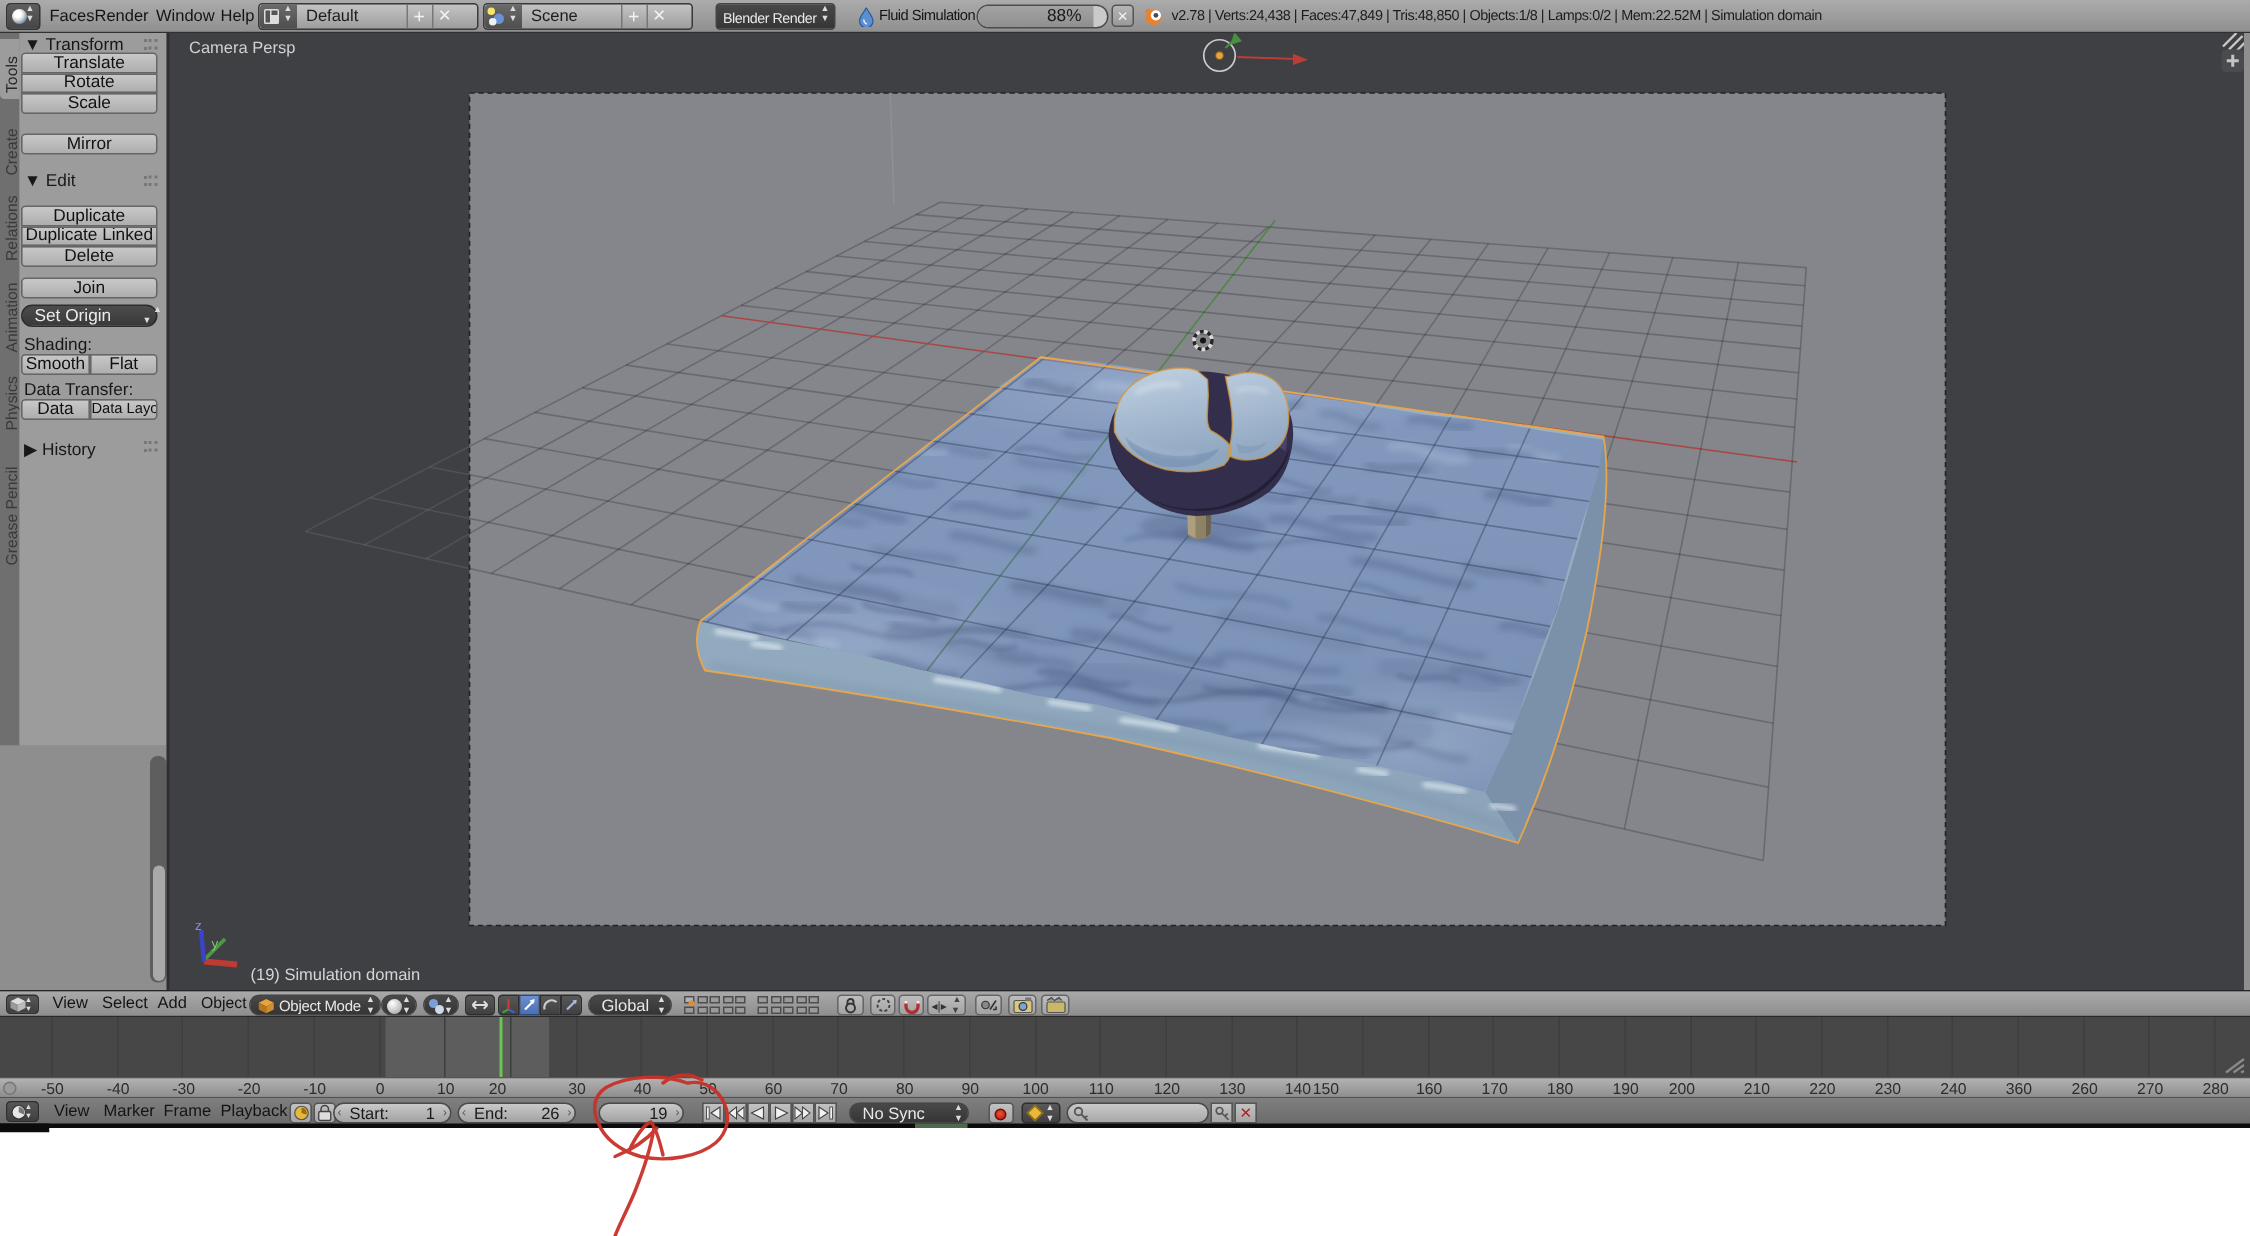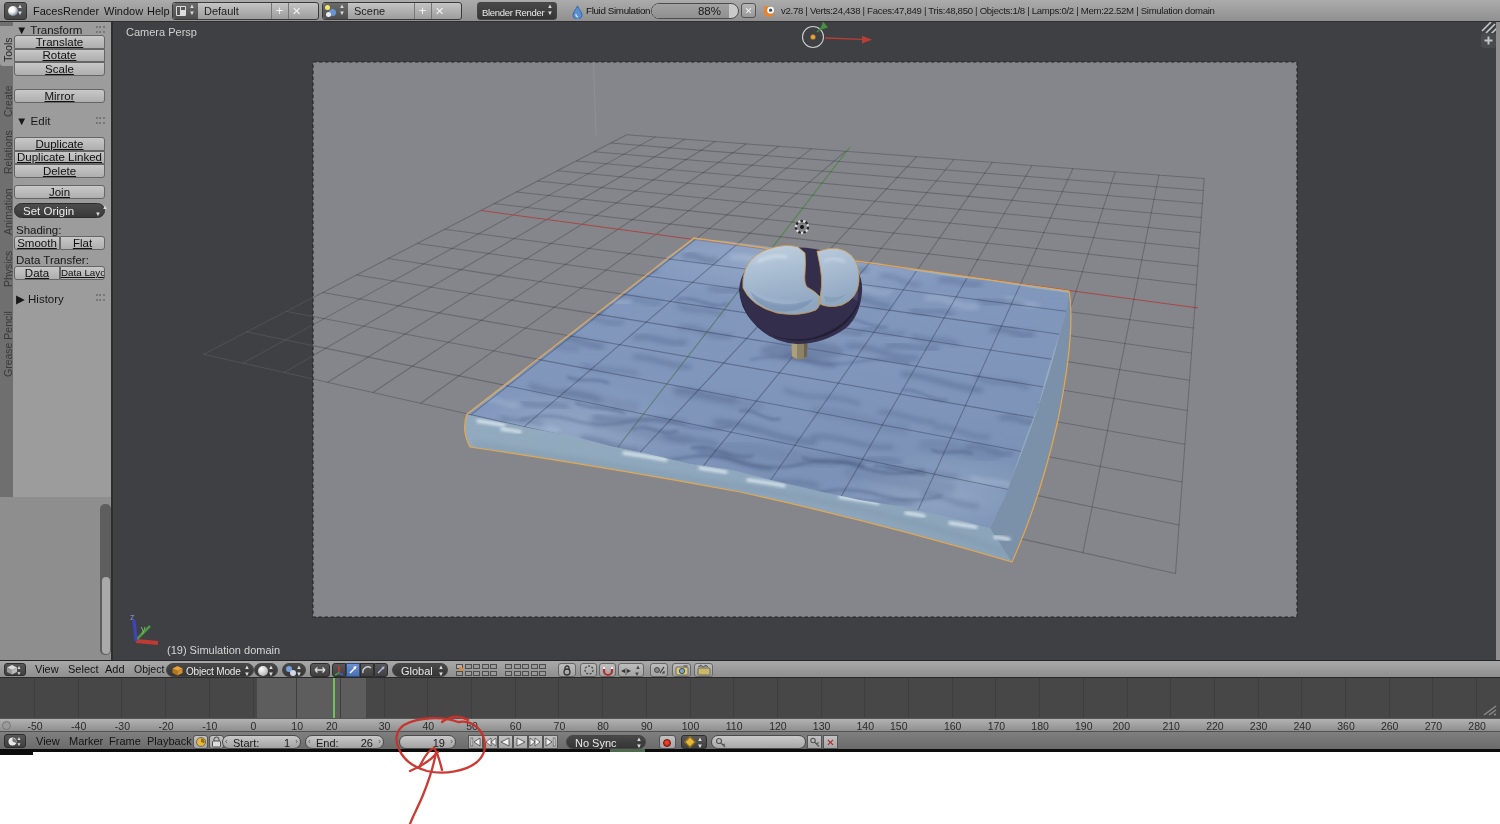--- a/index.html
+++ b/index.html
@@ -3,21 +3,21 @@
 <style>
 *{margin:0;padding:0;box-sizing:border-box;font-family:"Liberation Sans",sans-serif;}
 body{width:1500px;height:824px;background:#fff;position:relative;overflow:hidden;}
 .abs{position:absolute;}
 .hdr{background:linear-gradient(#ababab,#909090);border-bottom:1px solid #303030;}
 .menu{color:#141414;font-size:11px;line-height:22px;position:absolute;top:0;white-space:nowrap;}
 .dd{position:absolute;border-radius:3px;border:1px solid #454545;font-size:11.5px;}
 .darkdd{background:linear-gradient(#484848,#353535);color:#e8e8e8;}
 .litefield{background:linear-gradient(#c9c9c9,#a2a2a2);color:#1a1a1a;}
 .updown{position:absolute;right:2px;top:0;bottom:0;width:8px;color:#ddd;font-size:6px;line-height:7px;text-align:center;}
-.btn{position:absolute;background:linear-gradient(#c8c8c8,#aeaeae);border:1px solid #666;border-radius:3px;color:#111;font-size:10.8px;text-align:center;white-space:nowrap;overflow:hidden;text-decoration:underline;}
+.btn{position:absolute;background:linear-gradient(#c8c8c8,#aeaeae);border:1px solid #666;border-radius:3px;color:#111;font-size:10.8px;text-align:center;white-space:nowrap;overflow:hidden;}
 .pill{border-radius:8px;}
 .tabtxt{position:absolute;transform:rotate(-90deg);transform-origin:left top;font-size:10.5px;color:#282828;white-space:nowrap;}
 </style></head>
 <body>
 
 <svg style="position:absolute;left:109px;top:22px" width="1391" height="638" viewBox="109 22 1391 638">
 <defs>
  <filter id="b2" x="-50%" y="-50%" width="200%" height="200%">
         <feGaussianBlur stdDeviation="1.6"></feGaussianBlur>
       </filter>
@@ -601,21 +601,21 @@
     <div class="abs" style="left:457.0px;top:1px;width:30px;text-align:center;font-size:10.5px;color:#2c2c2c">50</div>
     <div class="abs" style="left:500.7px;top:1px;width:30px;text-align:center;font-size:10.5px;color:#2c2c2c">60</div>
     <div class="abs" style="left:544.4px;top:1px;width:30px;text-align:center;font-size:10.5px;color:#2c2c2c">70</div>
     <div class="abs" style="left:588.1px;top:1px;width:30px;text-align:center;font-size:10.5px;color:#2c2c2c">80</div>
     <div class="abs" style="left:631.8px;top:1px;width:30px;text-align:center;font-size:10.5px;color:#2c2c2c">90</div>
     <div class="abs" style="left:675.5px;top:1px;width:30px;text-align:center;font-size:10.5px;color:#2c2c2c">100</div>
     <div class="abs" style="left:719.2px;top:1px;width:30px;text-align:center;font-size:10.5px;color:#2c2c2c">110</div>
     <div class="abs" style="left:762.9px;top:1px;width:30px;text-align:center;font-size:10.5px;color:#2c2c2c">120</div>
     <div class="abs" style="left:806.6px;top:1px;width:30px;text-align:center;font-size:10.5px;color:#2c2c2c">130</div>
     <div class="abs" style="left:850.3px;top:1px;width:30px;text-align:center;font-size:10.5px;color:#2c2c2c">140</div>
-    <div class="abs" style="left:890px;top:1px;width:30px;text-align:left;font-size:10.5px;color:#2c2c2c">150</div>
+    <div class="abs" style="left:869px;top:1px;width:30px;text-align:center;font-size:10.5px;color:#2c2c2c">150</div>
     <div class="abs" style="left:937.7px;top:1px;width:30px;text-align:center;font-size:10.5px;color:#2c2c2c">160</div>
     <div class="abs" style="left:981.4px;top:1px;width:30px;text-align:center;font-size:10.5px;color:#2c2c2c">170</div>
     <div class="abs" style="left:1025.1px;top:1px;width:30px;text-align:center;font-size:10.5px;color:#2c2c2c">180</div>
     <div class="abs" style="left:1068.8px;top:1px;width:30px;text-align:center;font-size:10.5px;color:#2c2c2c">190</div>
     <div class="abs" style="left:1112.5px;top:1px;width:30px;text-align:left;font-size:10.5px;color:#2c2c2c">200</div>
     <div class="abs" style="left:1156.2px;top:1px;width:30px;text-align:center;font-size:10.5px;color:#2c2c2c">210</div>
     <div class="abs" style="left:1199.9px;top:1px;width:30px;text-align:center;font-size:10.5px;color:#2c2c2c">220</div>
     <div class="abs" style="left:1243.6px;top:1px;width:30px;text-align:center;font-size:10.5px;color:#2c2c2c">230</div>
     <div class="abs" style="left:1287.3px;top:1px;width:30px;text-align:center;font-size:10.5px;color:#2c2c2c">240</div>
     <div class="abs" style="left:1331.0px;top:1px;width:30px;text-align:center;font-size:10.5px;color:#2c2c2c">360</div>

